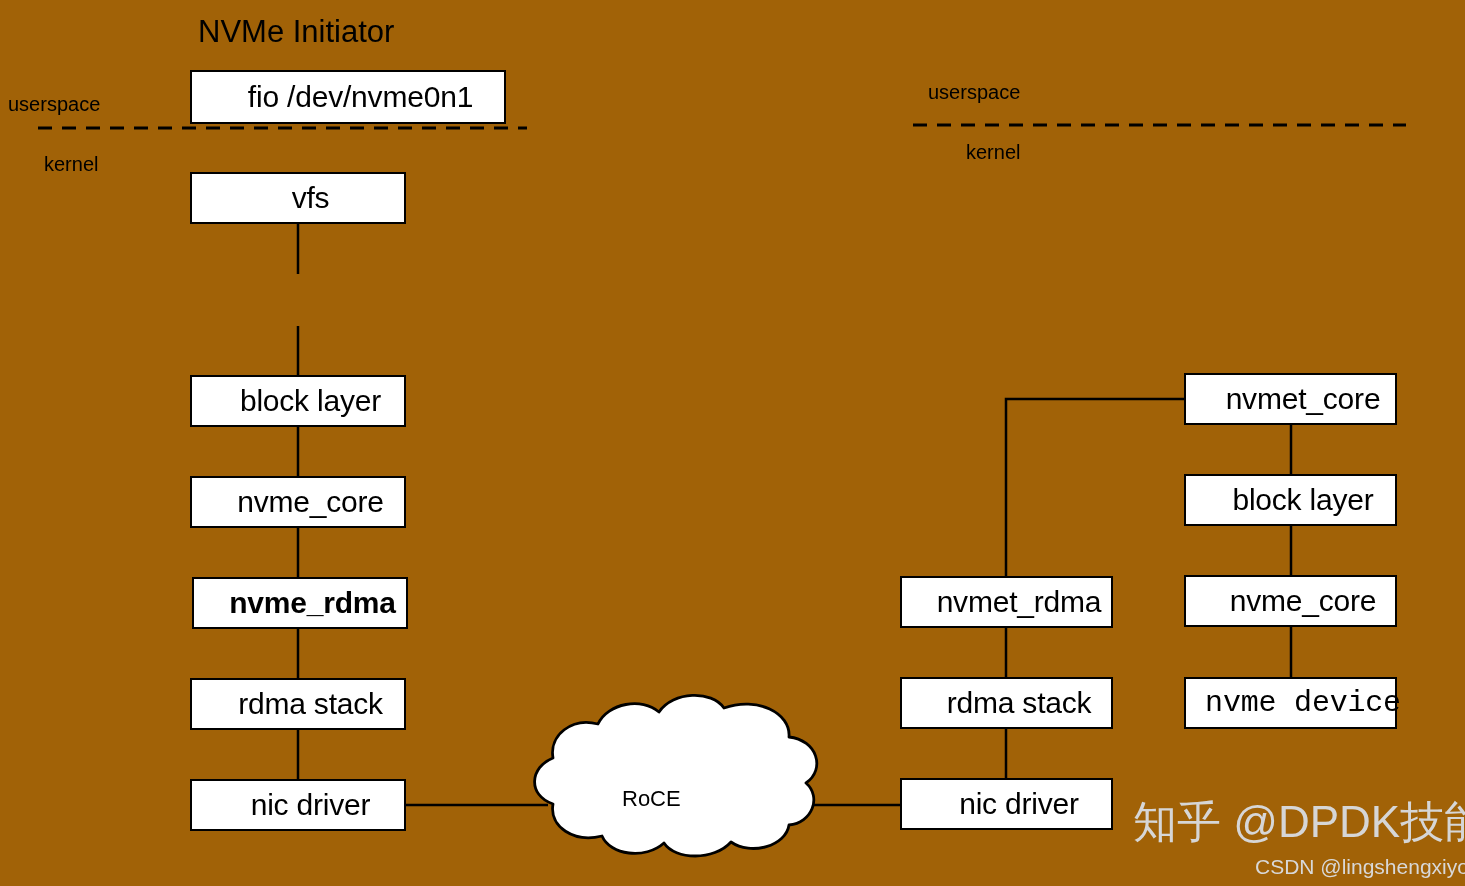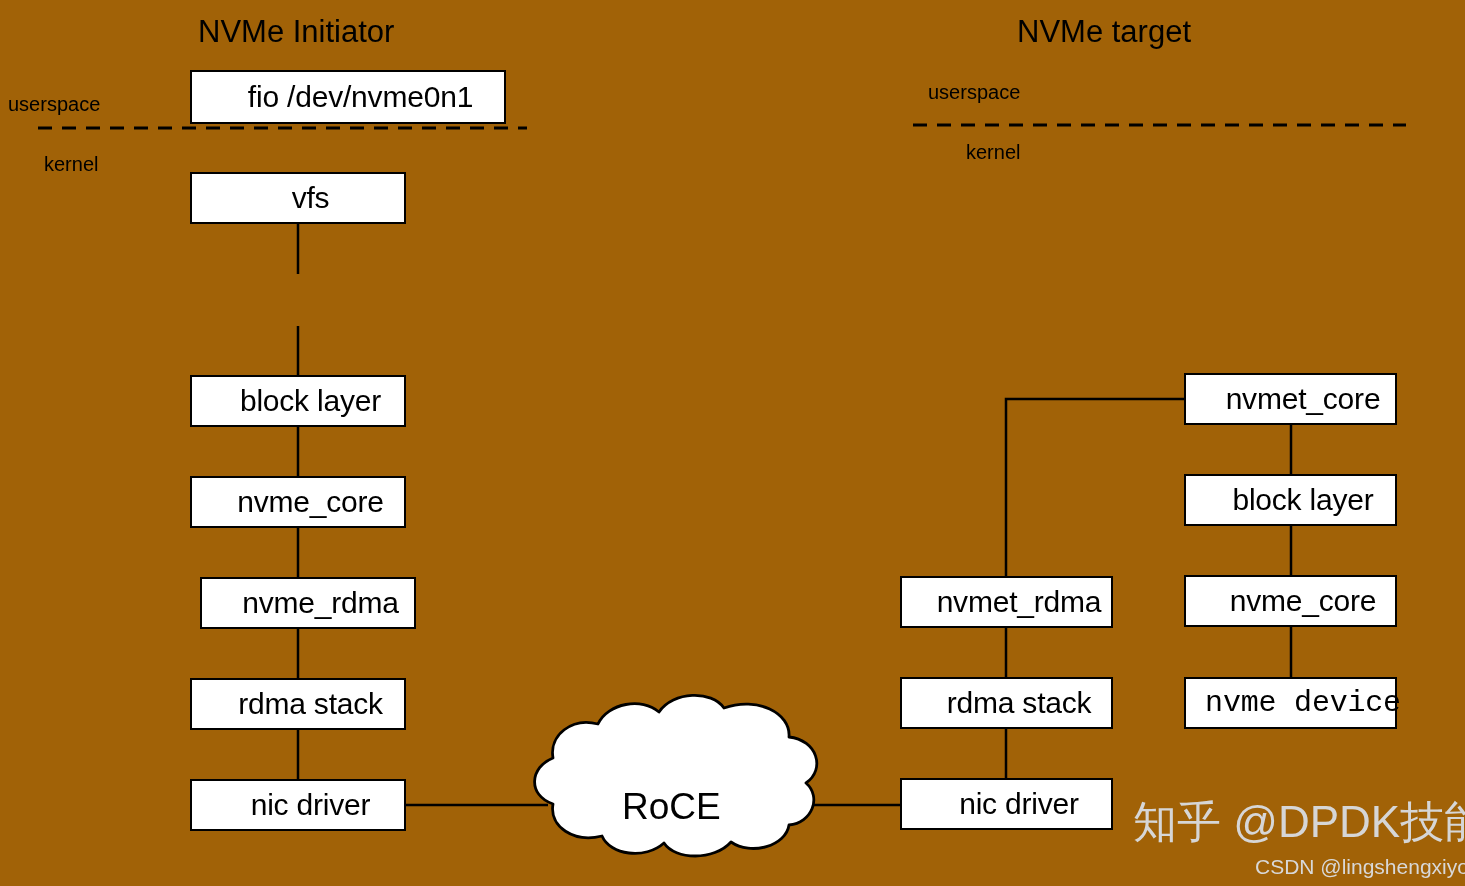--- a/index.html
+++ b/index.html
@@ -49,21 +49,21 @@
   }
   .col-title {
     position: absolute;
     font-size: 31px;
     line-height: 1;
     white-space: nowrap;
     z-index: 3;
   }
   .cloud-label {
     position: absolute;
-    font-size: 37px;
+    font-size: 22px;
     line-height: 1;
     white-space: nowrap;
     z-index: 4;
   }
   .wm-main {
     position: absolute;
     font-size: 44px;
     line-height: 1;
     white-space: nowrap;
     color: #d6d6d6;
@@ -124,32 +124,31 @@
     </g>
 
     <g stroke="#000000" stroke-width="2.5" fill="none">
       <line x1="1291" y1="425" x2="1291" y2="474"></line>
       <line x1="1291" y1="526" x2="1291" y2="575"></line>
       <line x1="1291" y1="627" x2="1291" y2="677"></line>
     </g>
   </svg>
 
   <div class="col-title" style="left:198px; top:16px;">NVMe Initiator</div>
-  <div class="col-title" style="left:1017px; top:16px;">NVMe target</div>
 
   <div class="plain-label" style="left:8px; top:94px;">userspace</div>
   <div class="plain-label" style="left:44px; top:154px;">kernel</div>
   <div class="plain-label" style="left:928px; top:82px;">userspace</div>
   <div class="plain-label" style="left:966px; top:142px;">kernel</div>
 
   <div class="node-box" style="left:190px; top:70px; width:316px; height:54px;">fio /dev/nvme0n1</div>
   <div class="node-box" style="left:190px; top:172px; width:216px; height:52px;">vfs</div>
   <div class="node-box" style="left:190px; top:375px; width:216px; height:52px;">block layer</div>
   <div class="node-box" style="left:190px; top:476px; width:216px; height:52px;">nvme_core</div>
-  <div class="node-box" style="left:200px; top:577px; width:216px; height:52px;">nvme_rdma</div>
+  <div class="node-box" style="left:192px; top:577px; width:216px; height:52px;font-weight:bold;">nvme_rdma</div>
   <div class="node-box" style="left:190px; top:678px; width:216px; height:52px;">rdma stack</div>
   <div class="node-box" style="left:190px; top:779px; width:216px; height:52px;">nic driver</div>
 
   <div class="cloud-label" style="left:622px; top:788px;">RoCE</div>
 
   <div class="node-box" style="left:900px; top:576px; width:213px; height:52px;">nvmet_rdma</div>
   <div class="node-box" style="left:900px; top:677px; width:213px; height:52px;">rdma stack</div>
   <div class="node-box" style="left:900px; top:778px; width:213px; height:52px;">nic driver</div>
 
   <div class="node-box" style="left:1184px; top:373px; width:213px; height:52px;">nvmet_core</div>

